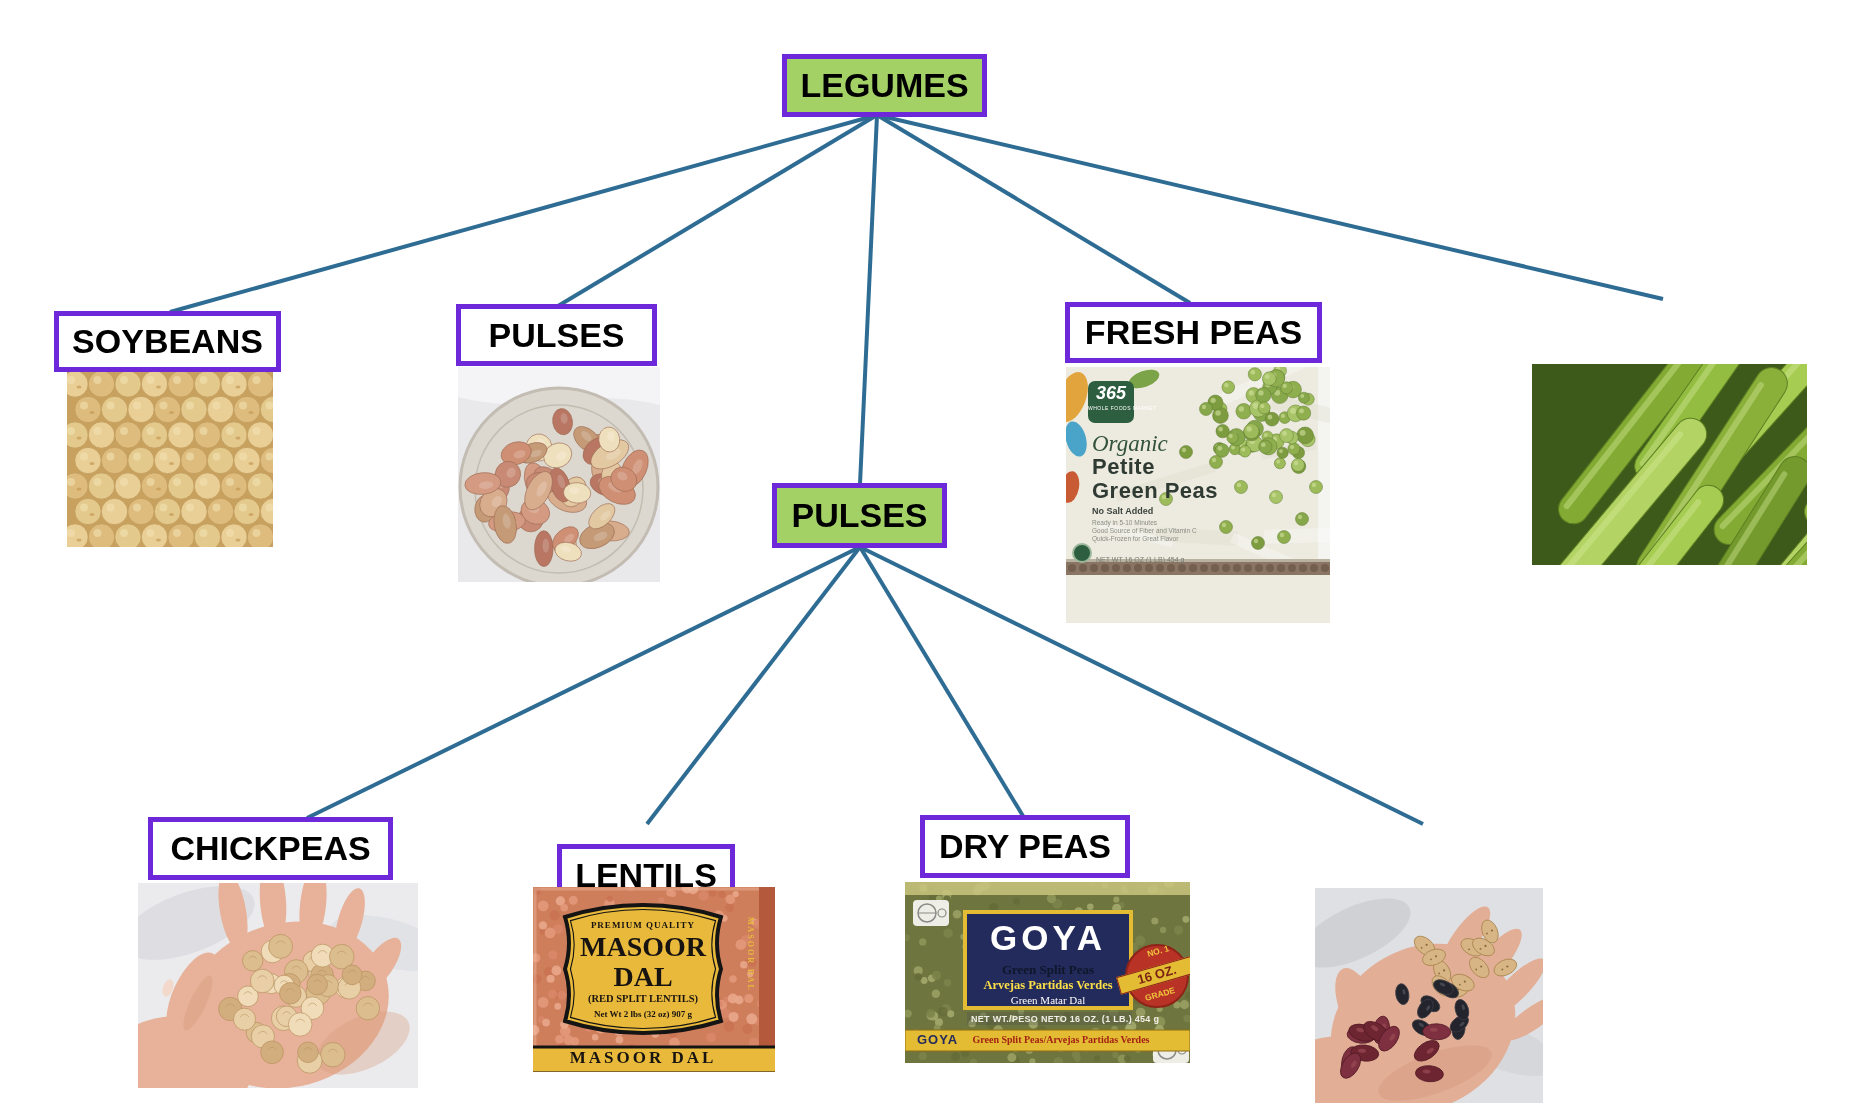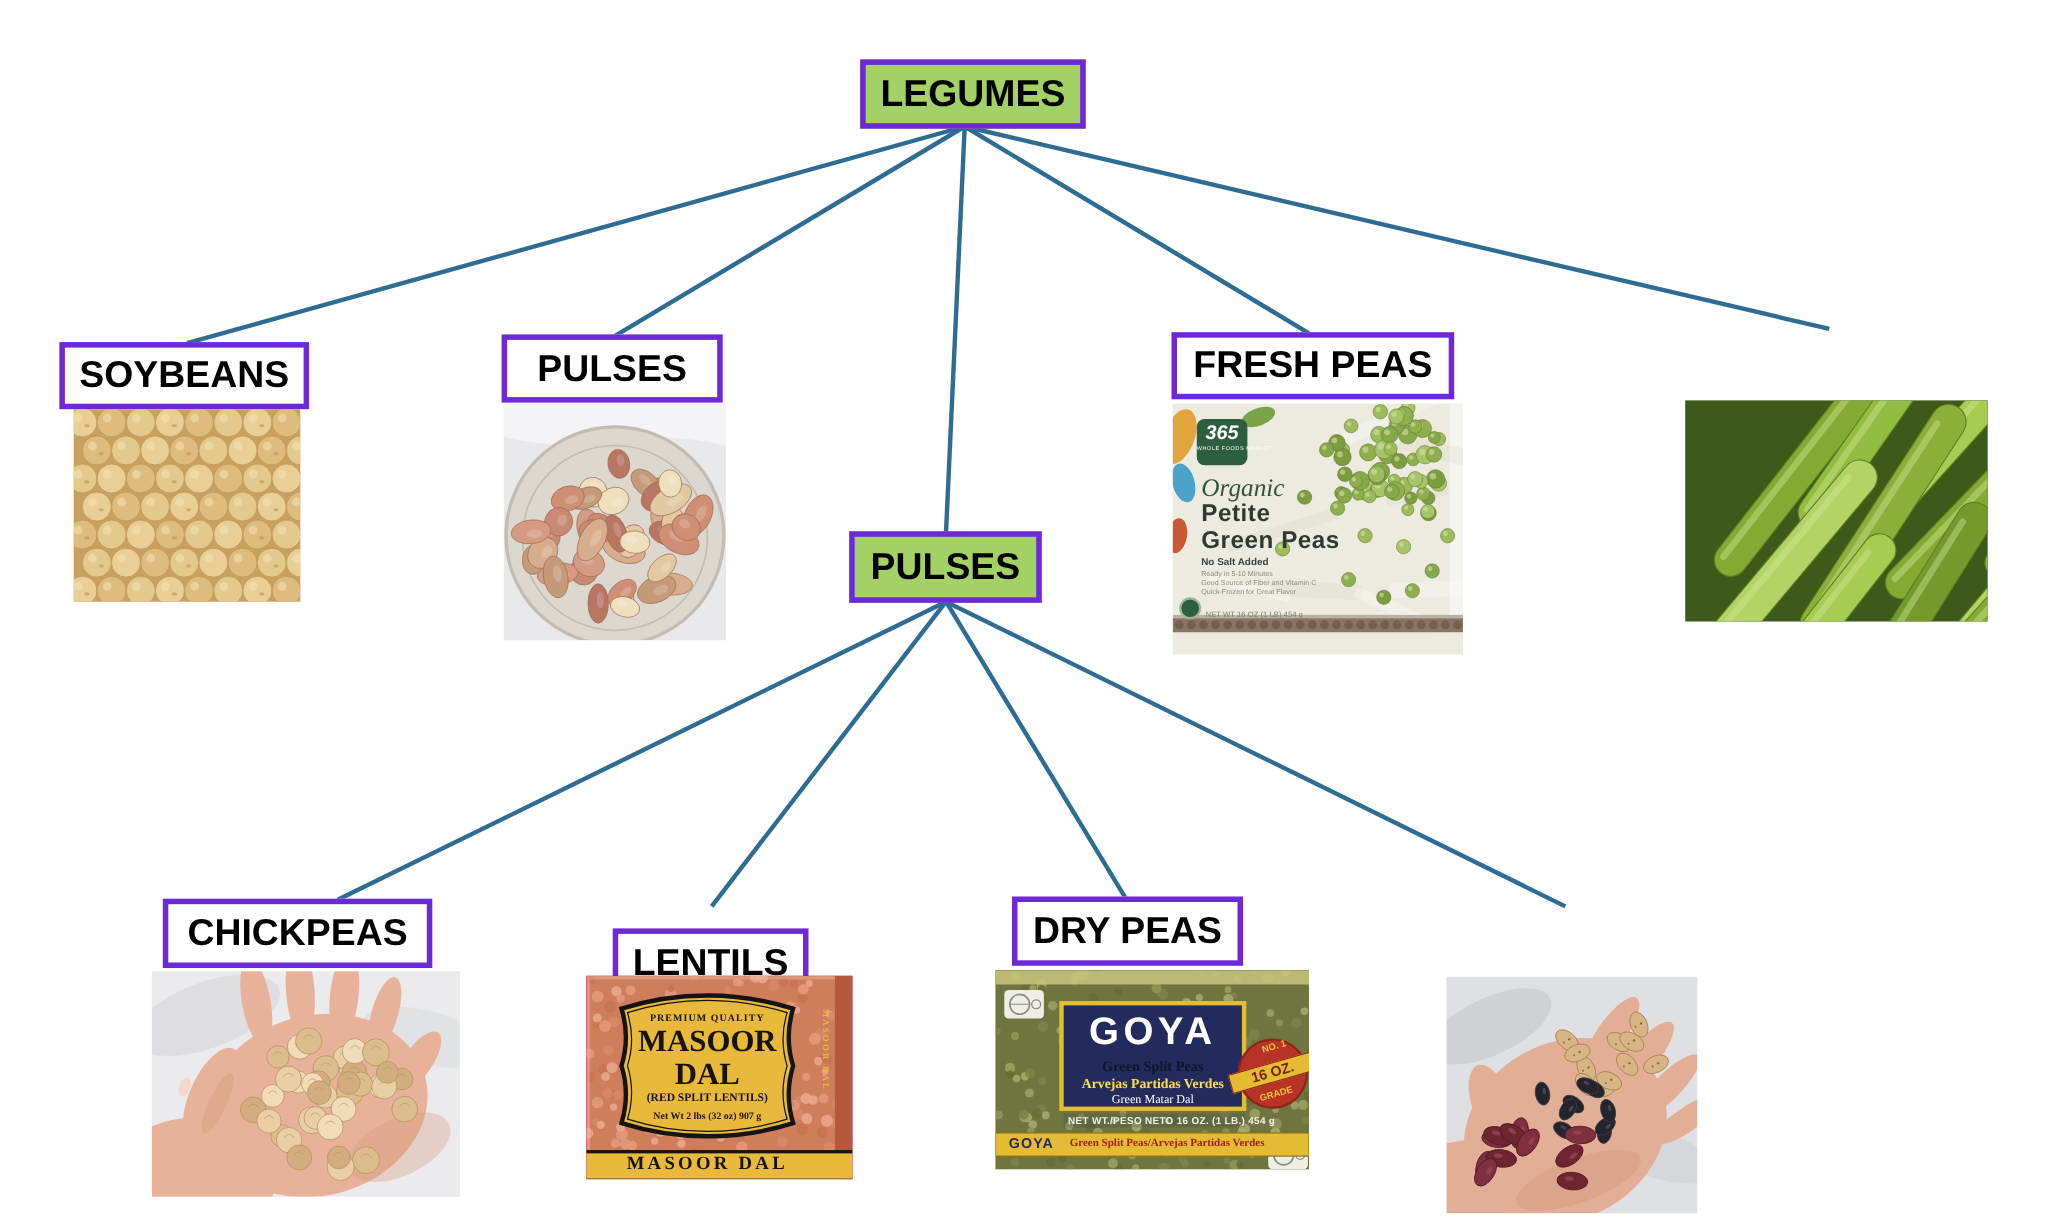--- a/index.html
+++ b/index.html
@@ -18,24 +18,24 @@
   #n-pulses{left:772px;top:483px;width:175px;height:65px;}
   #n-chickpeas{left:148px;top:817px;width:245px;height:63px;}
   #n-lentils{left:557px;top:844px;width:178px;height:62px;}
   #n-drypeas{left:920px;top:815px;width:210px;height:63px;}
   #n-drybeans{left:1308px;top:823px;width:237px;height:64px;}
 
   .photo{position:absolute;overflow:hidden;}
   .photo svg{position:absolute;left:0;top:0;}
   #p-soybeans{left:67px;top:372px;width:206px;height:175px;background:#c8a15e;}
   #p-peanuts{left:458px;top:367px;width:202px;height:215px;background:#e9e9ec;}
-  #p-freshpeas{left:1066px;top:367px;width:264px;height:228px;background:#edebe0;}
+  #p-freshpeas{left:1066px;top:367px;width:264px;height:256px;background:#edebe0;}
   #p-freshbeans{left:1532px;top:364px;width:275px;height:201px;background:#3e5a1a;}
   #p-chickpeas{left:138px;top:883px;width:280px;height:205px;background:#ebebee;}
-  #p-masoor{left:533px;top:887px;width:242px;height:185px;background:#be185d;}
+  #p-masoor{left:533px;top:887px;width:242px;height:185px;background:#0369a1;}
   #p-goya{left:905px;top:882px;width:285px;height:181px;background:#6e753f;}
   #p-drybeans{left:1315px;top:888px;width:228px;height:215px;background:#dfe0e3;}
 
   .ov{position:absolute;white-space:nowrap;}
   
   .wf-logo{left:22px;top:14px;width:46px;height:42px;background:#2c5e3f;border-radius:7px;
            color:#fff;text-align:center;}
   .wf-logo .n365{font-style:italic;font-weight:bold;font-size:18px;line-height:24px;}
   .wf-logo .wfm{font-size:5px;letter-spacing:.5px;line-height:6px;}
   .fp-organic{left:26px;top:64px;font-family:"Liberation Serif",serif;font-style:italic;

